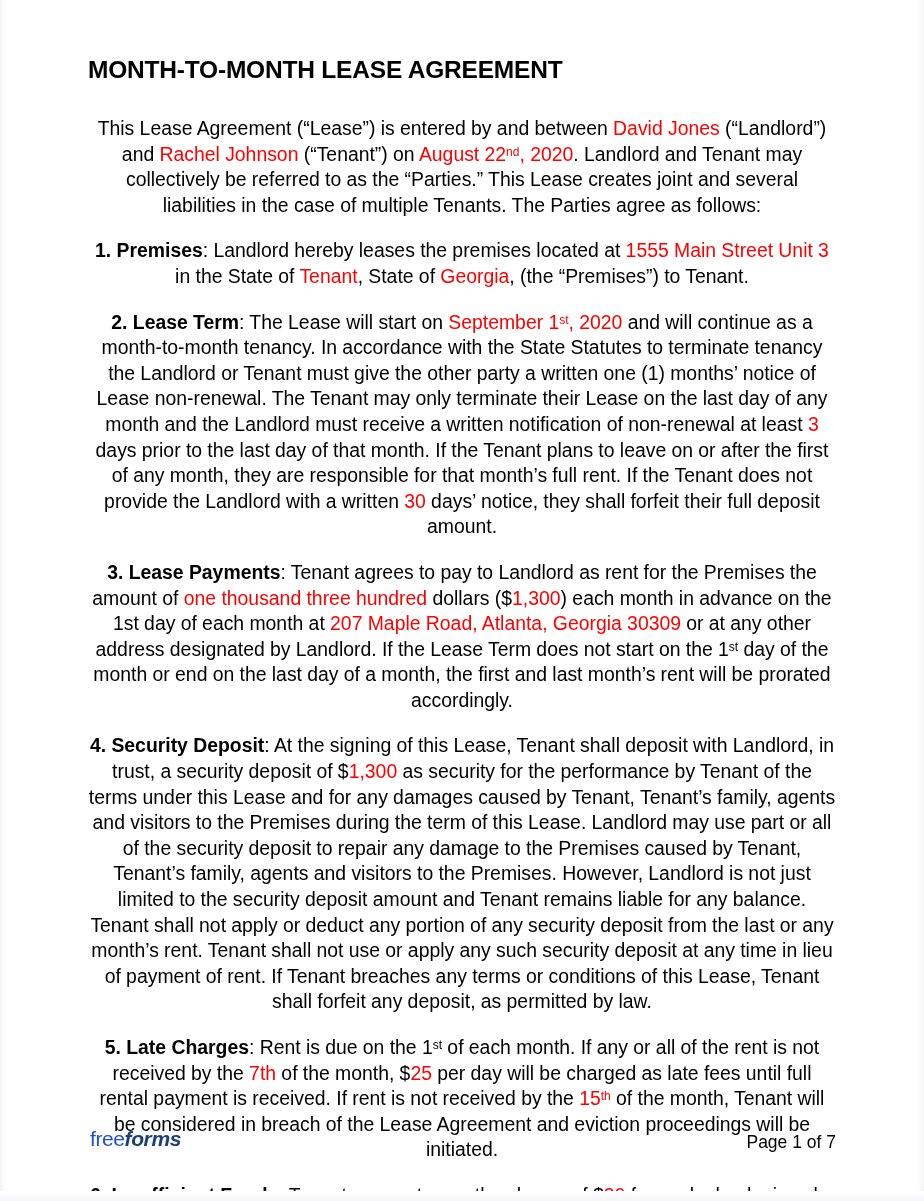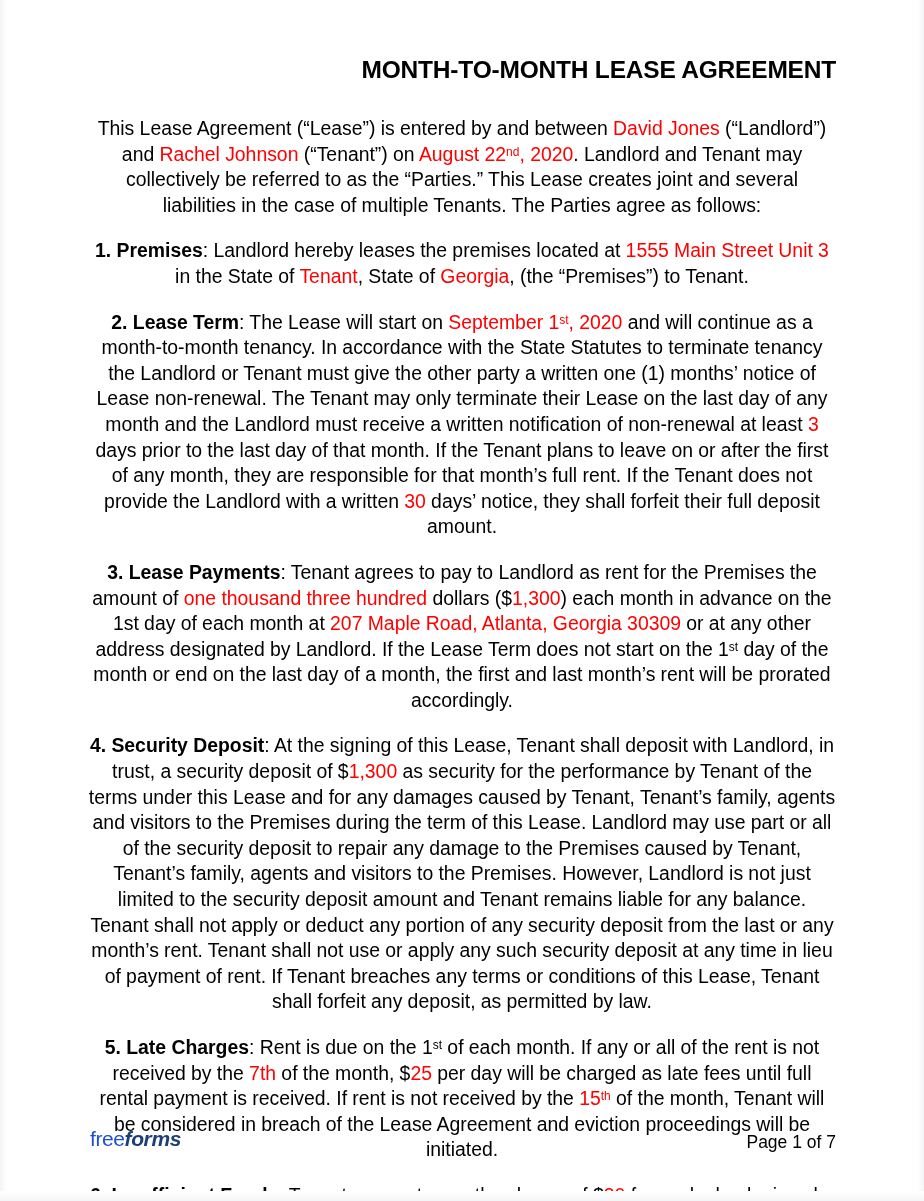--- a/index.html
+++ b/index.html
@@ -41,21 +41,21 @@
     position: absolute;
     left: 0; bottom: 0;
     width: 924px; height: 10px;
     background: linear-gradient(to top, #f4f5f7 0%, #fcfcfd 60%, #ffffff 100%);
     pointer-events: none;
   }
 
   h1.doc-title {
     font-size: 24.5px;
     font-weight: bold;
-    text-align: right;
+    text-align: left;
     letter-spacing: -0.2px;
     margin: 0 0 32px 0;
     color: #000000;
     font-family: "Liberation Sans", sans-serif;
   }
 
   .para {
     font-size: 19.4px;
     line-height: 25.6px;
     color: #000000;

